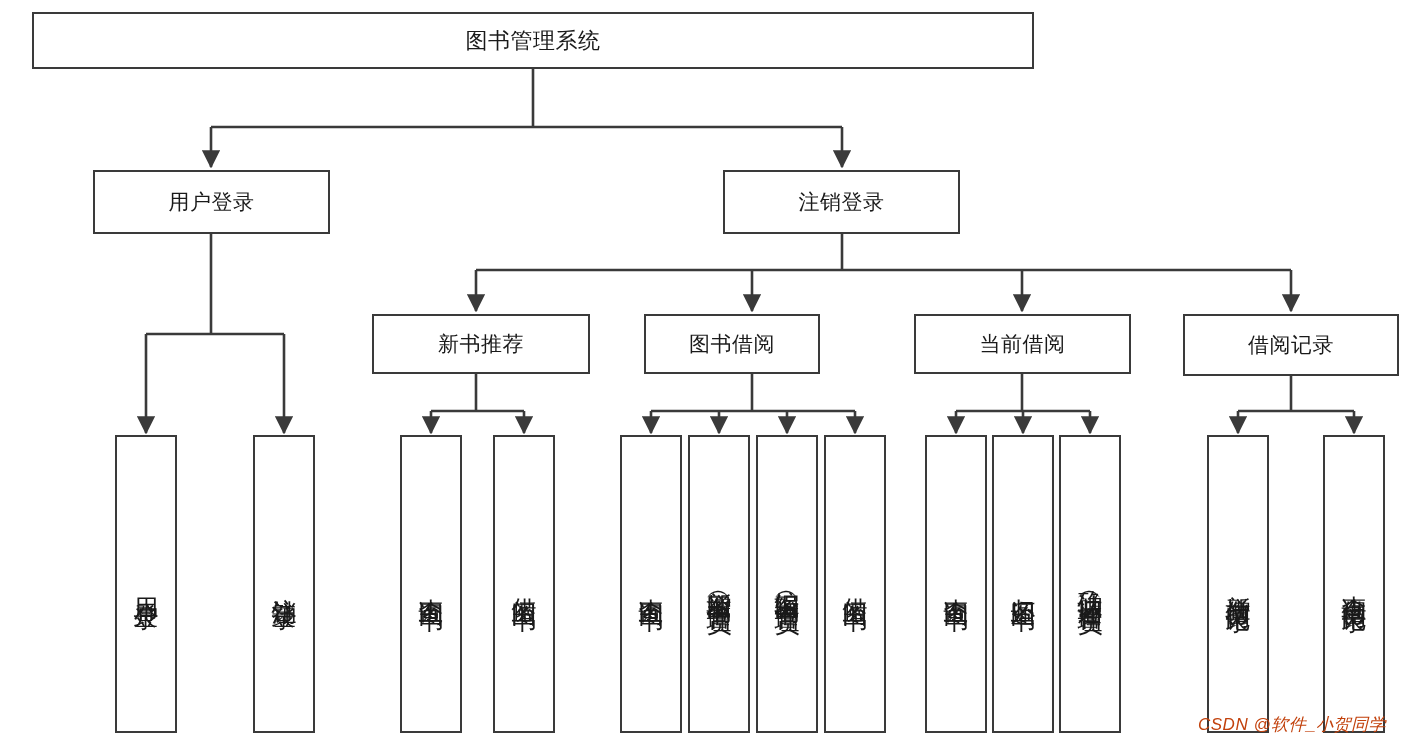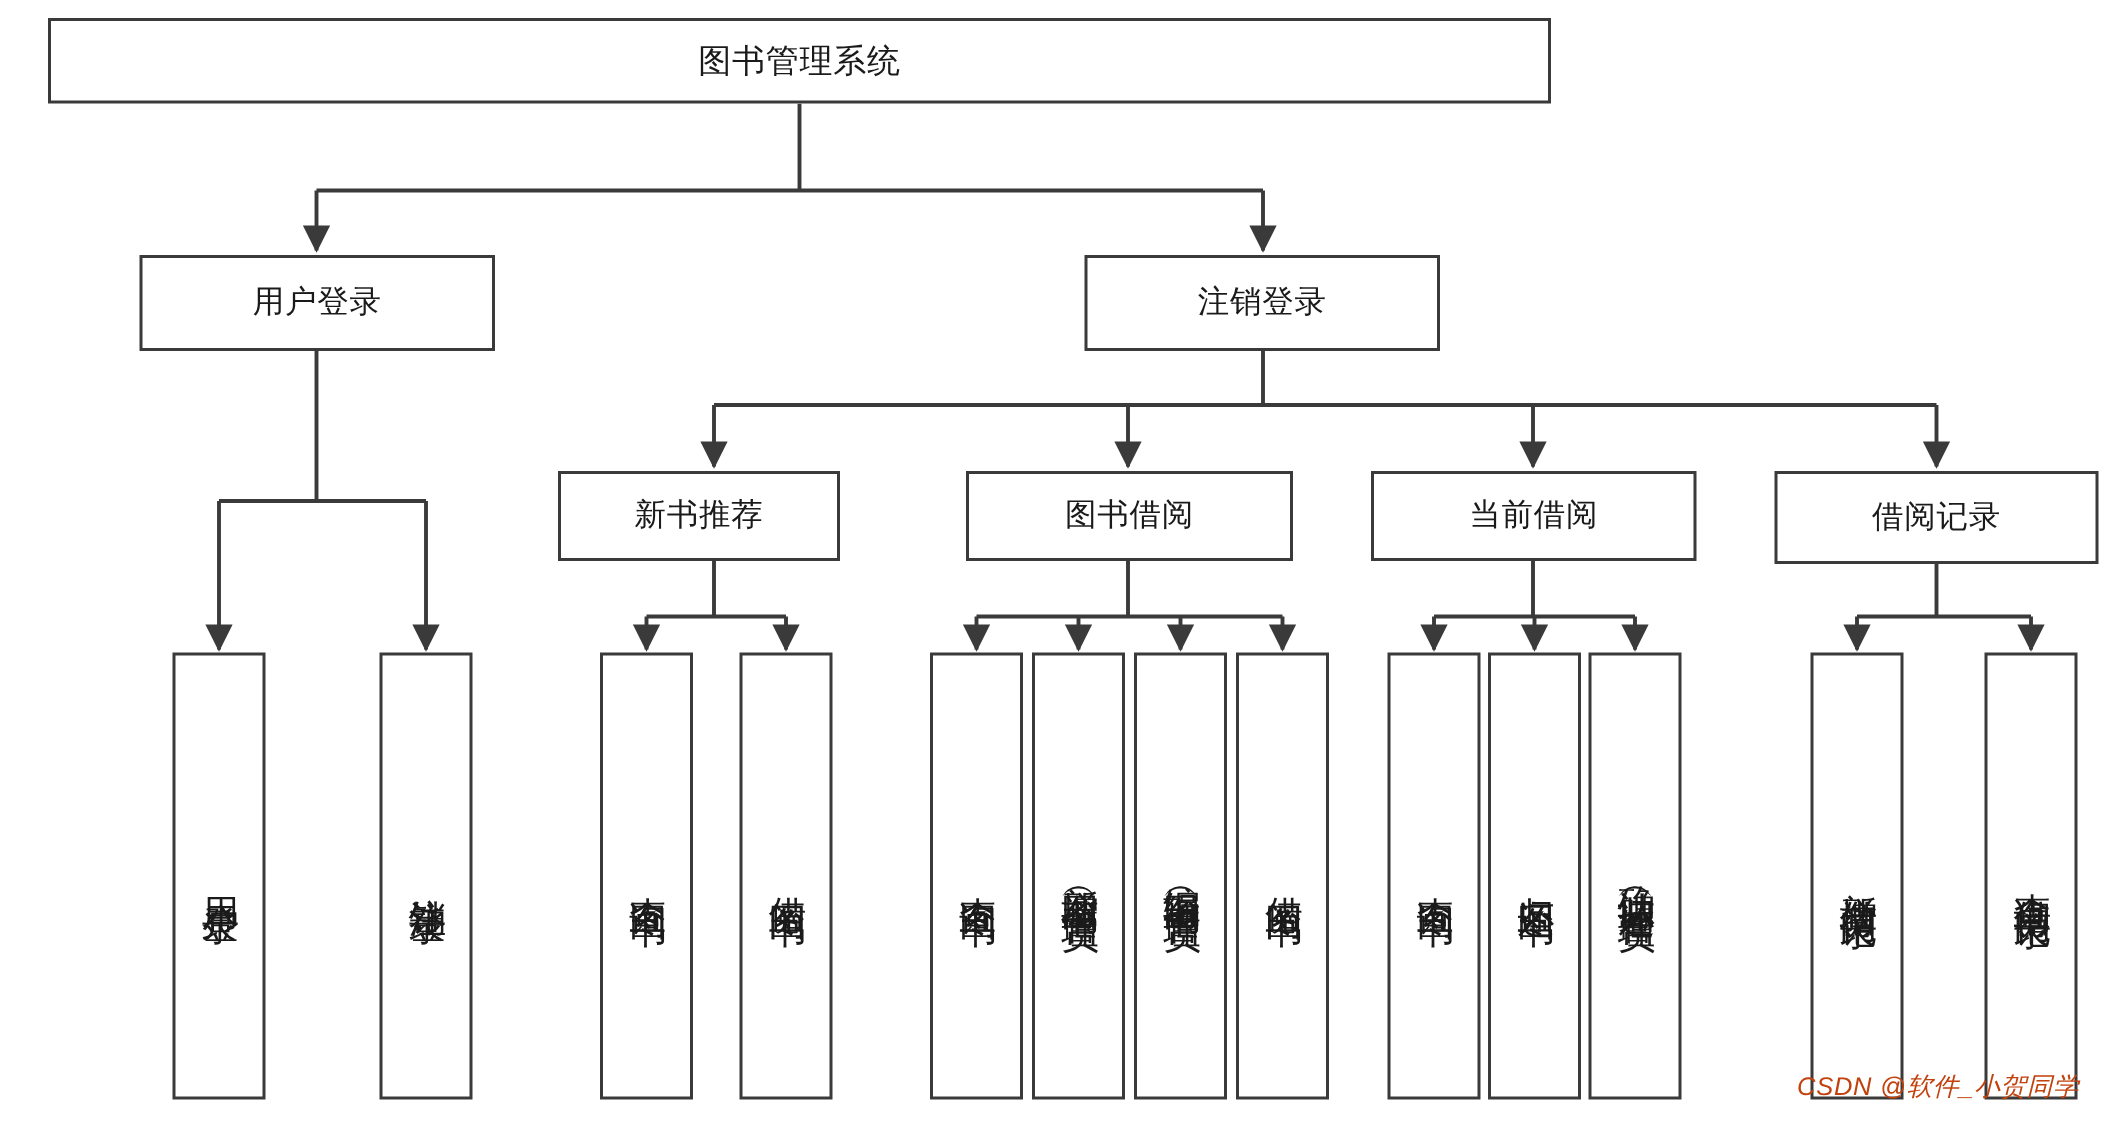--- a/index.html
+++ b/index.html
@@ -124,25 +124,25 @@
   </div>
 
   <div class="node h-node" style="left:81px;top:170px;width:237px;height:64px;">
     <span class="label">用户登录</span>
   </div>
 
   <div class="node h-node" style="left:711px;top:170px;width:237px;height:64px;">
     <span class="label">注销登录</span>
   </div>
 
-  <div class="node h-node" style="left:360px;top:314px;width:188px;height:60px;">
+  <div class="node h-node" style="left:360px;top:314px;width:218px;height:60px;">
     <span class="label">新书推荐</span>
   </div>
 
-  <div class="node h-node" style="left:632px;top:314px;width:218px;height:60px;">
+  <div class="node h-node" style="left:632px;top:314px;width:176px;height:60px;">
     <span class="label">图书借阅</span>
   </div>
 
   <div class="node h-node" style="left:902px;top:314px;width:217px;height:60px;">
     <span class="label">当前借阅</span>
   </div>
 
   <div class="node h-node" style="left:1171px;top:314px;width:216px;height:62px;">
     <span class="label">借阅记录</span>
   </div>

